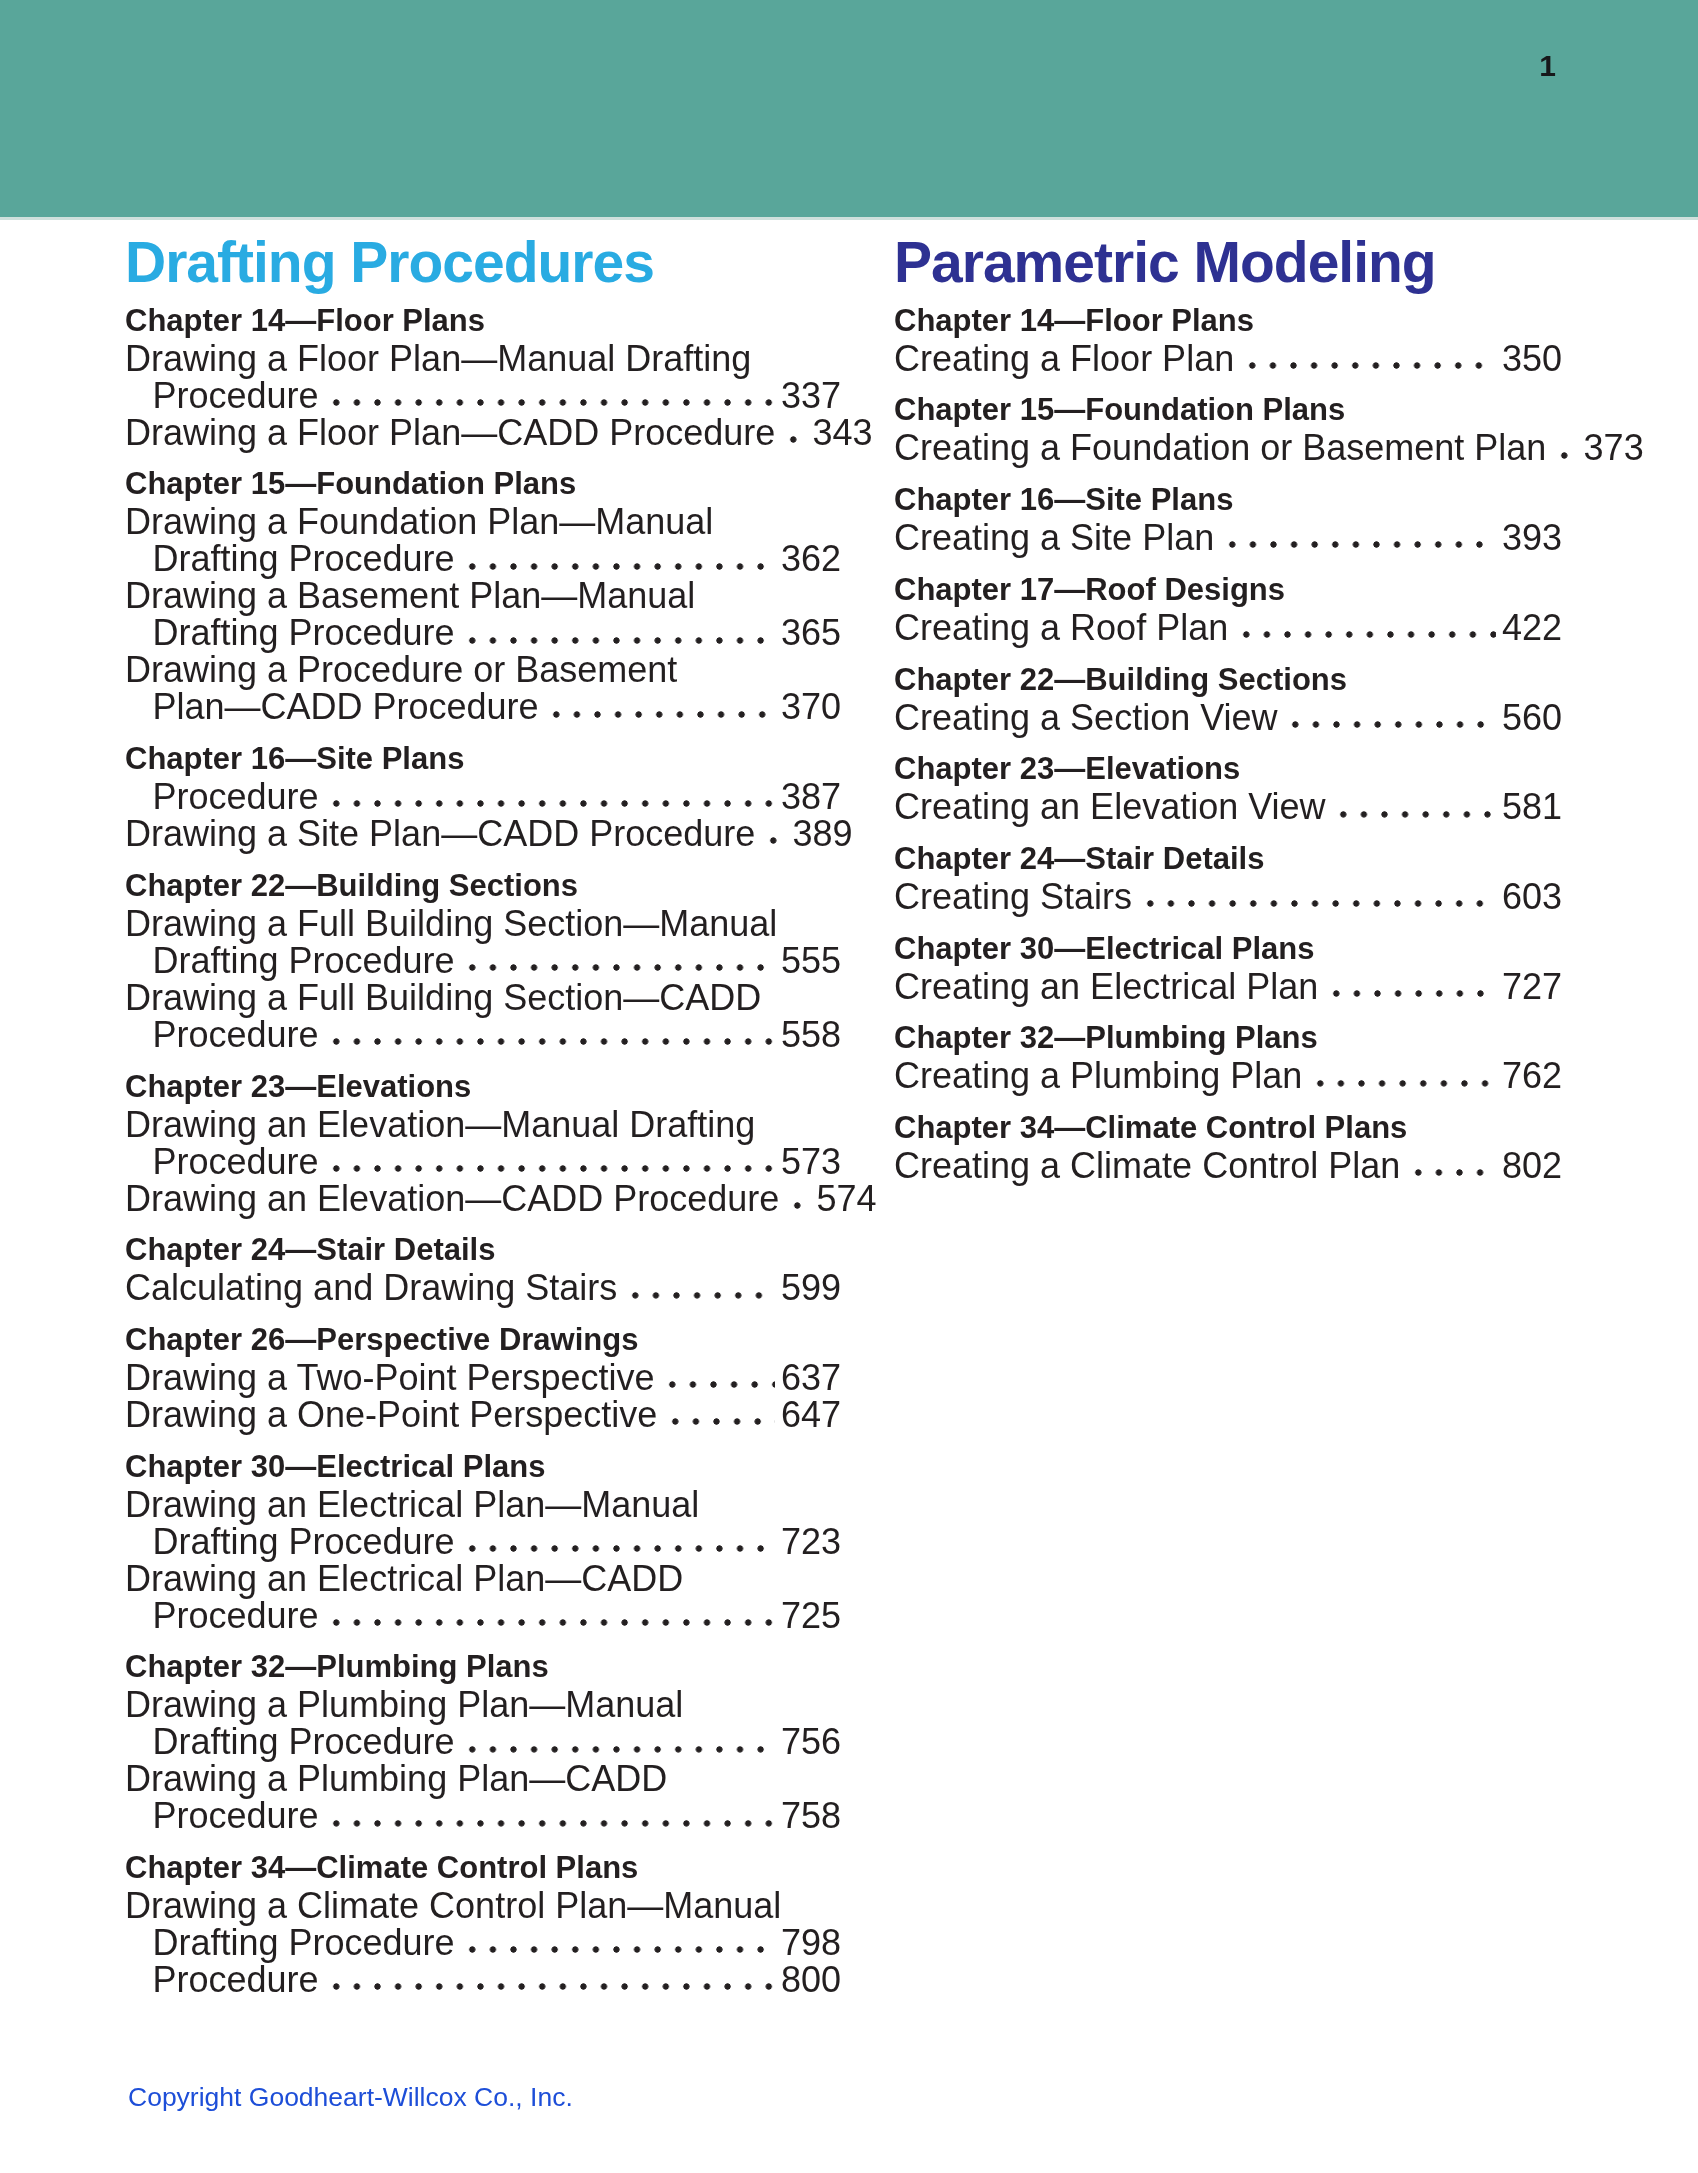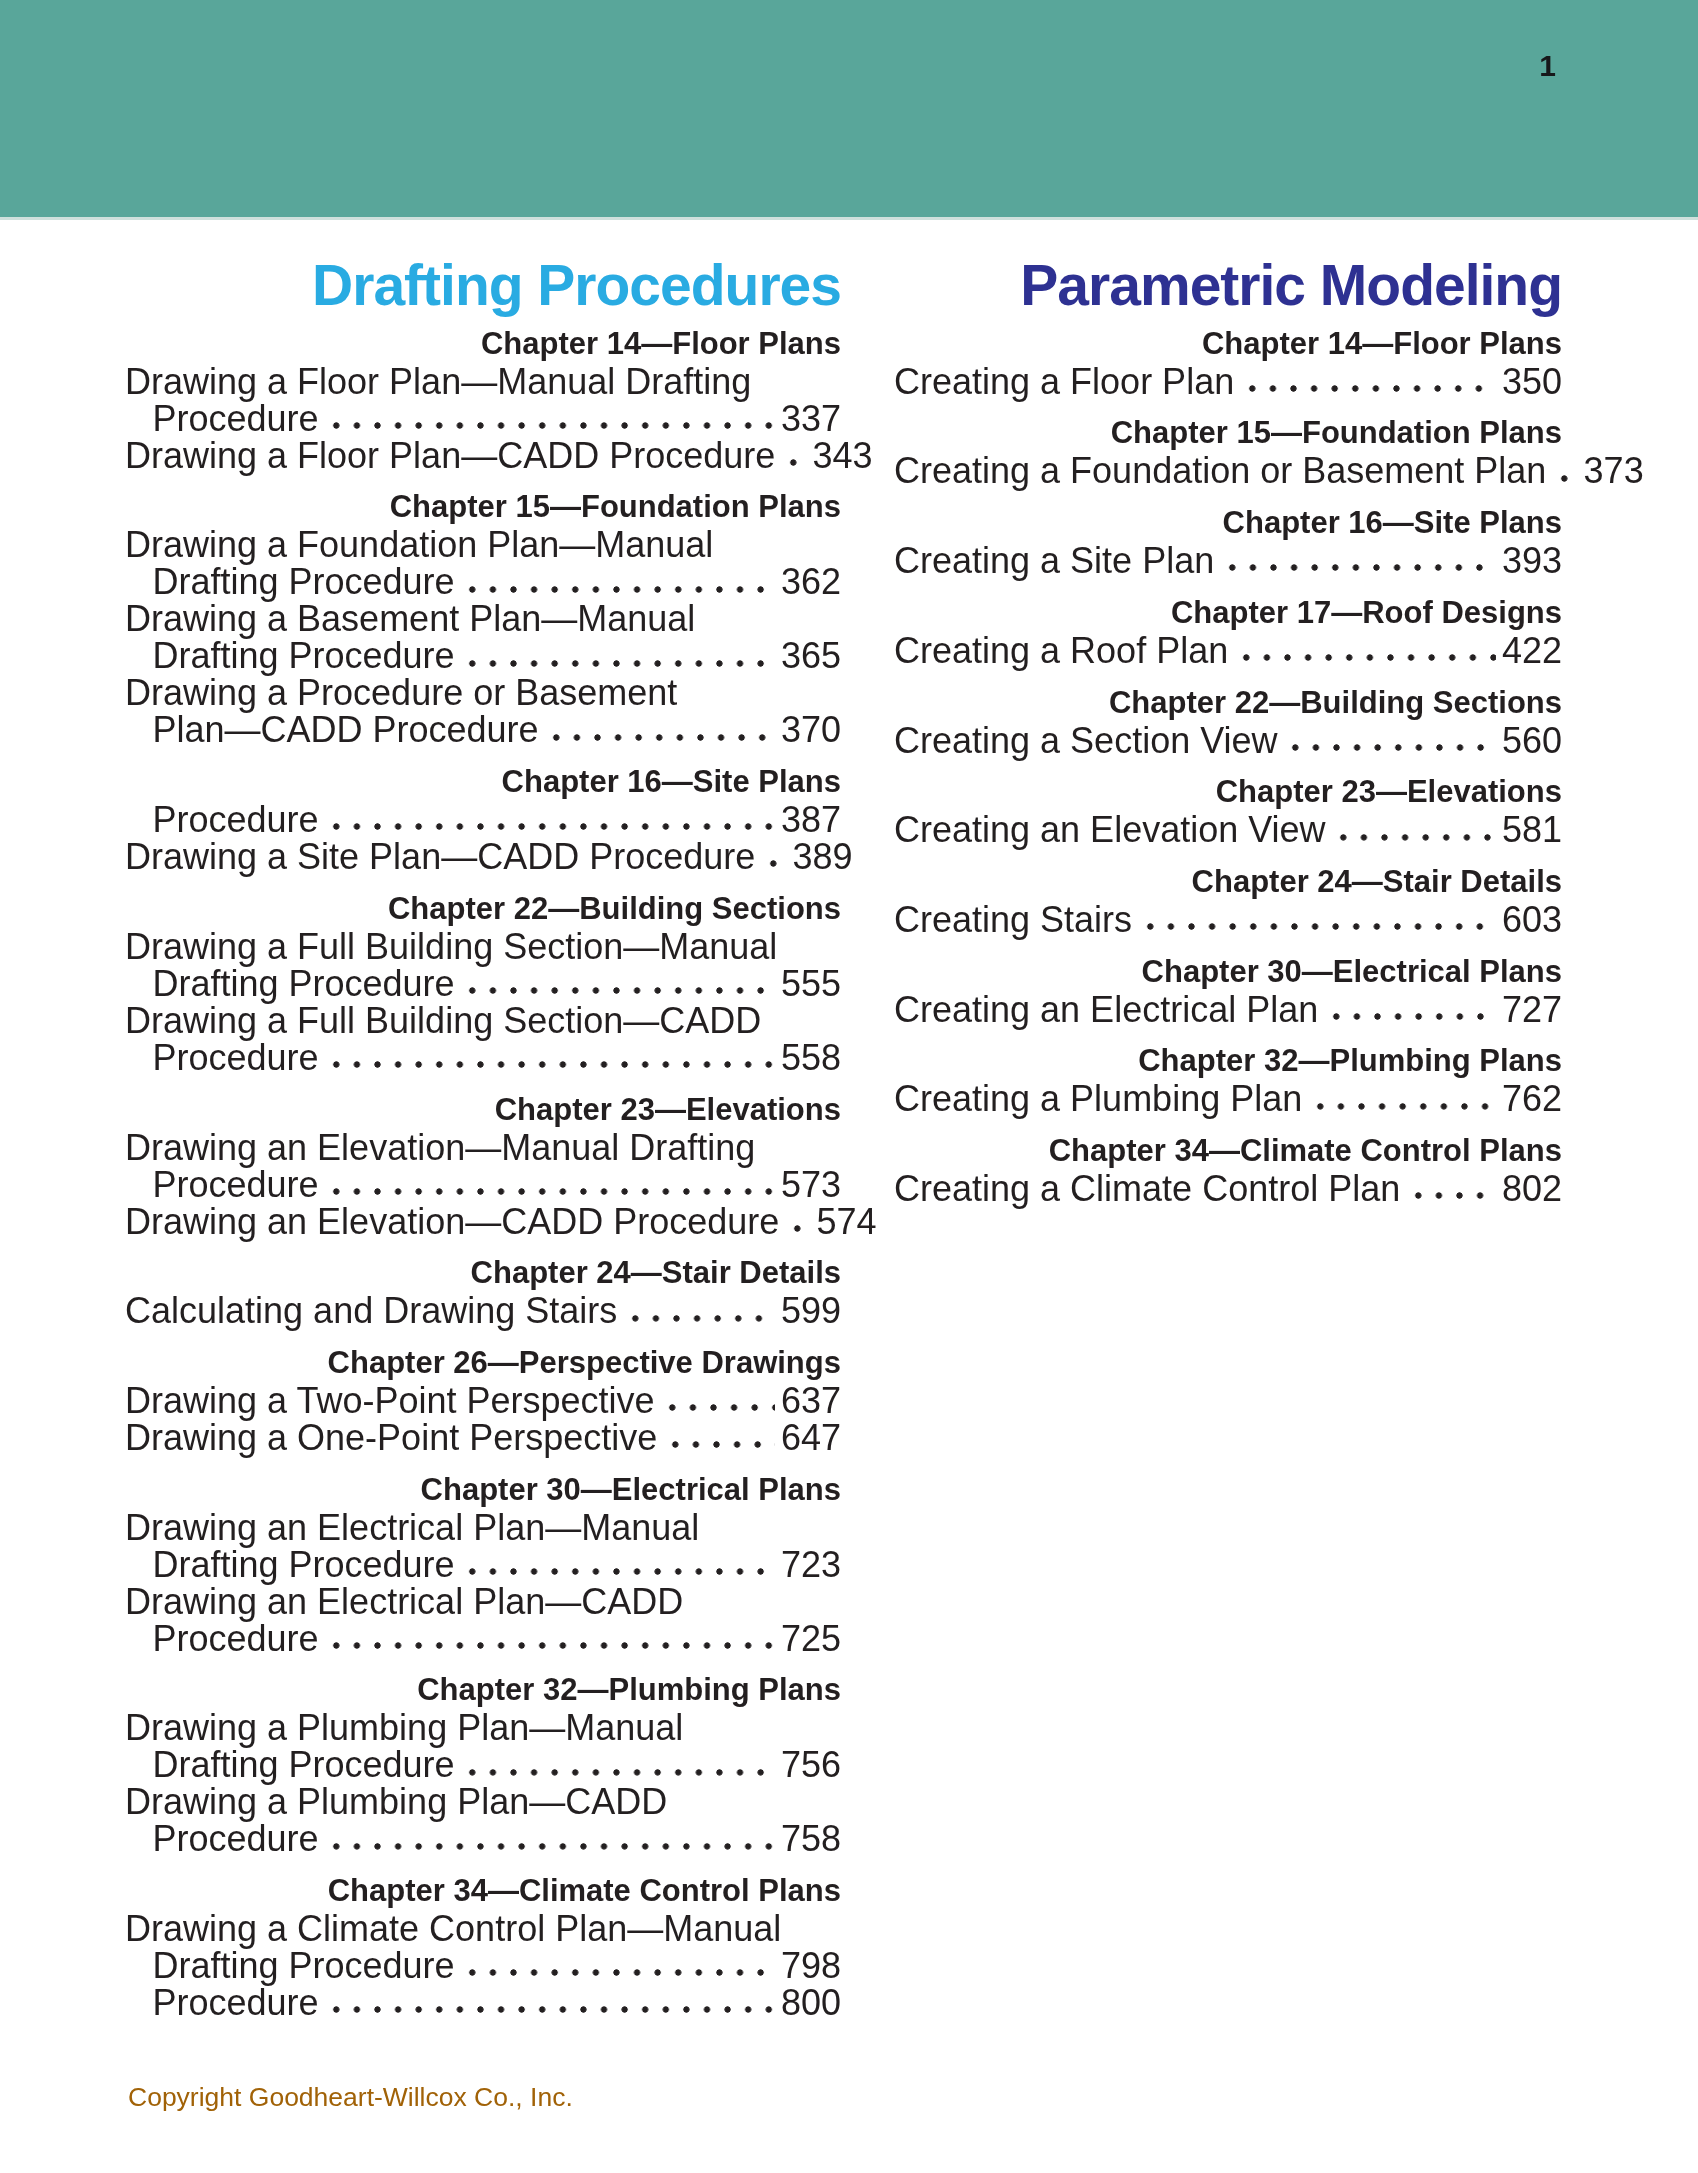--- a/index.html
+++ b/index.html
@@ -18,22 +18,21 @@
     border-bottom:3.9px solid #cfe0dc;
   }
   .pagenum {
     position:absolute;
     top:49px; right:143px;
     font-size:30px; font-weight:700;
     color:#17181a;
   }
   .content {
     display:flex;
-    padding:34px 0 0 125px;
-    text-align:right;
+    padding:11px 0 0 125px;
   }
   .column { display:block; }
   .col-left  { width:716px; margin-right:53px; }
   .col-right { width:668px; }
   .col-title {
     font-size:57px;
     line-height:63px;
     font-weight:700;
     letter-spacing:-1px;
     margin:0 0 7.8px 0;
@@ -65,21 +64,21 @@
     background-image:radial-gradient(circle, #231f20 2.8px, transparent 3.4px);
     background-size:20.6px 8.8px;
     background-repeat:repeat-x;
     background-position:left center;
   }
   .pg { white-space:nowrap; }
   .footer {
     position:absolute;
     left:128px; bottom:61px;
     font-size:26.5px;
-    color:#a16207;
+    color:#1d4ed8;
   }
 </style>
 </head>
 <body>
 
 <div class="page">
   <div class="band" style="background: rgb(89, 166, 154);">
     <div class="pagenum">1</div>
   </div>
   <div class="content">

